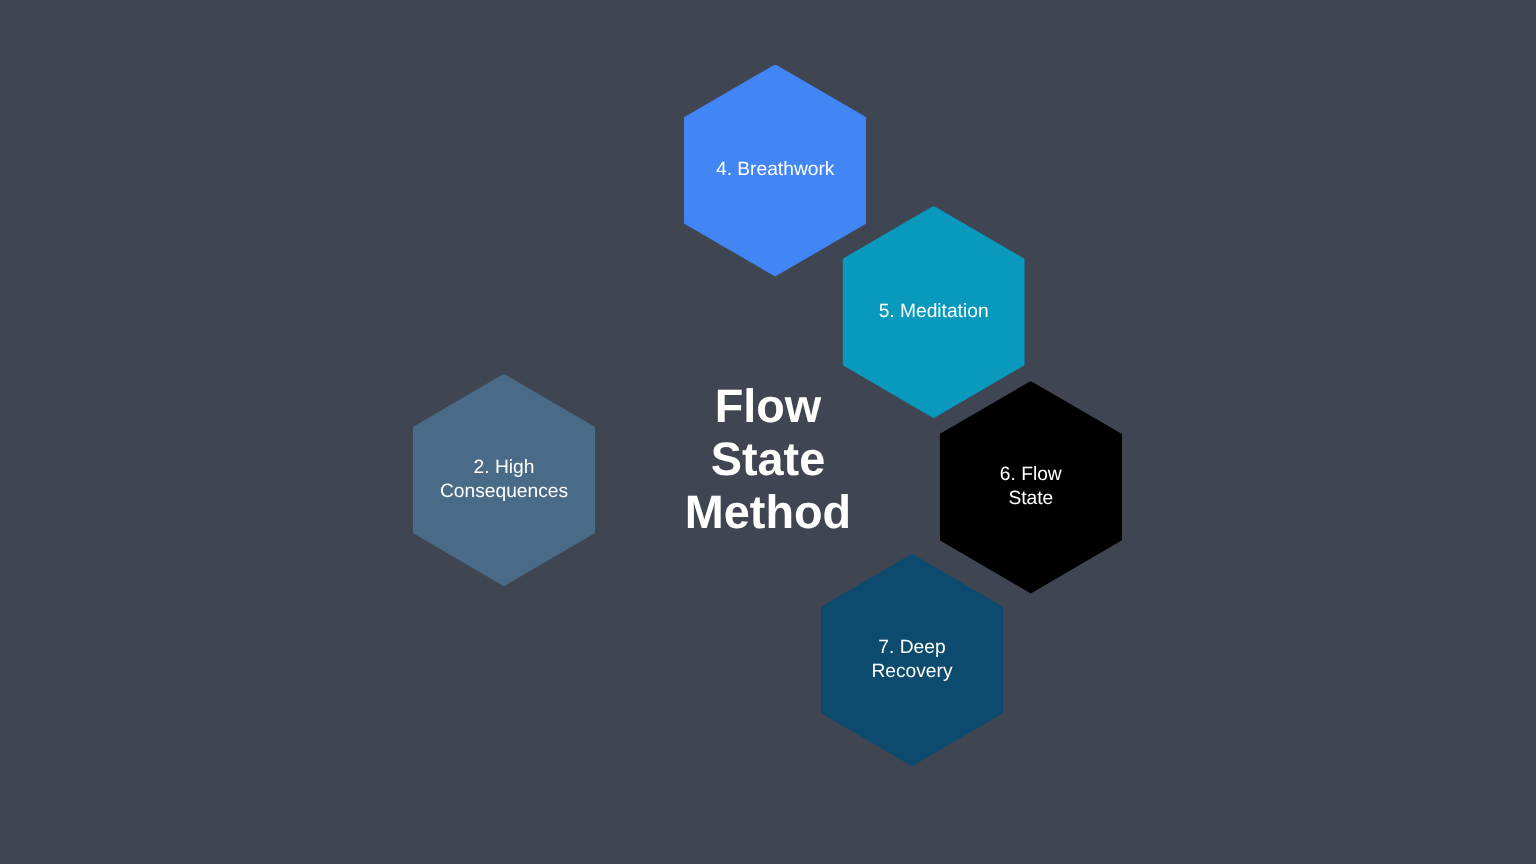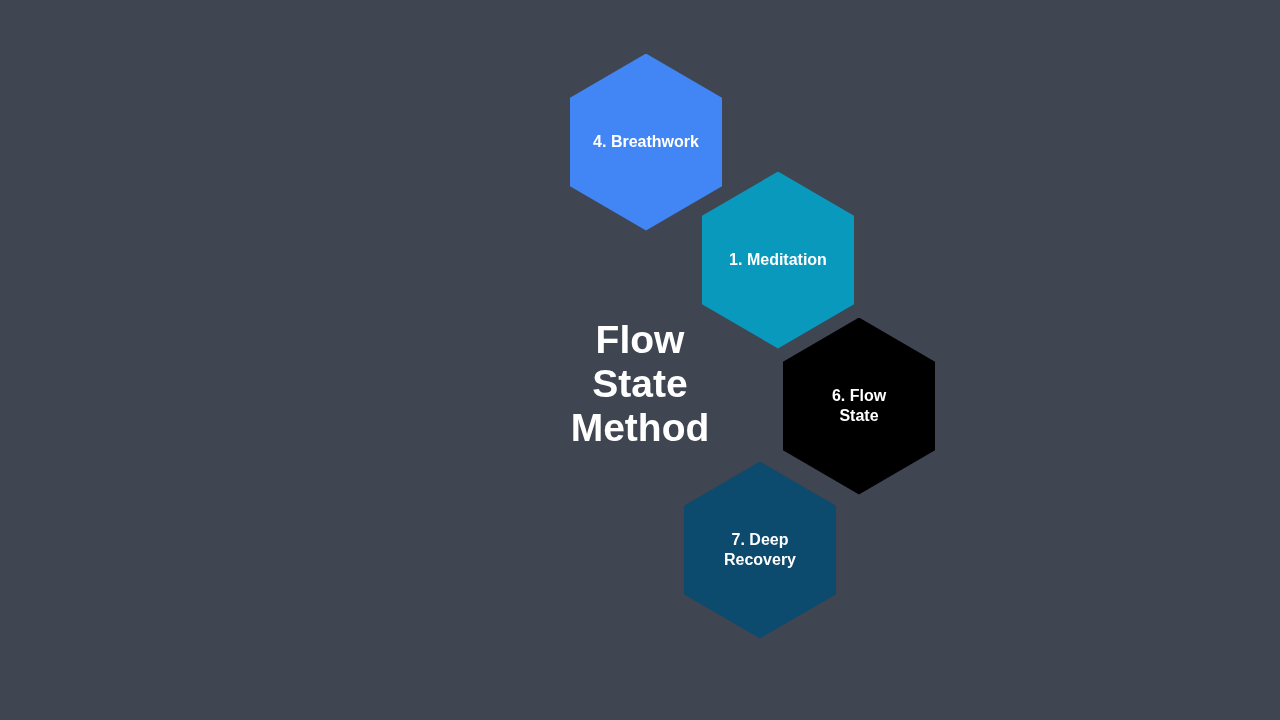--- a/index.html
+++ b/index.html
@@ -26,21 +26,21 @@
       height: 177px;
       clip-path: polygon(50% 0%, 100% 25%, 100% 75%, 50% 100%, 0% 75%, 0% 25%);
       display: flex;
       align-items: center;
       justify-content: center;
       text-align: center;
       cursor: pointer;
     }
     .hex-label {
       color: #ffffff;
-      font-weight: 700;
+      font-weight: 400;
       font-size: 16px;
       line-height: 20px;
       padding: 0 8px;
       white-space: pre-line;
       letter-spacing: 0;
     }
     .center-title {
       position: absolute;
       left: 540px;
       top: 318px;
@@ -52,28 +52,32 @@
       line-height: 44px;
       white-space: pre-line;
     }
   </style>
 </head>
 <body style="background: rgb(64, 69, 82);">
 
 <div class="canvas">
 
 
+  <div class="hex" style="background: rgb(74, 107, 135); left: 344px; top: 311.5px;">
+    <span class="hex-label">2. High
+Consequences</span>
+  </div>
 
 
   <div class="hex" style="background: rgb(66, 133, 244); left: 570px; top: 53.5px;">
     <span class="hex-label">4. Breathwork</span>
   </div>
 
   <div class="hex" style="background: rgb(8, 153, 189); left: 702px; top: 171.5px;">
-    <span class="hex-label">1. Meditation</span>
+    <span class="hex-label">5. Meditation</span>
   </div>
 
   <div class="hex" style="background: #000000; left: 783px; top: 317.5px;">
     <span class="hex-label">6. Flow
 State</span>
   </div>
 
   <div class="hex" style="background: #0c4a6e; left: 684px; top: 461.5px;">
     <span class="hex-label">7. Deep
 Recovery</span>

